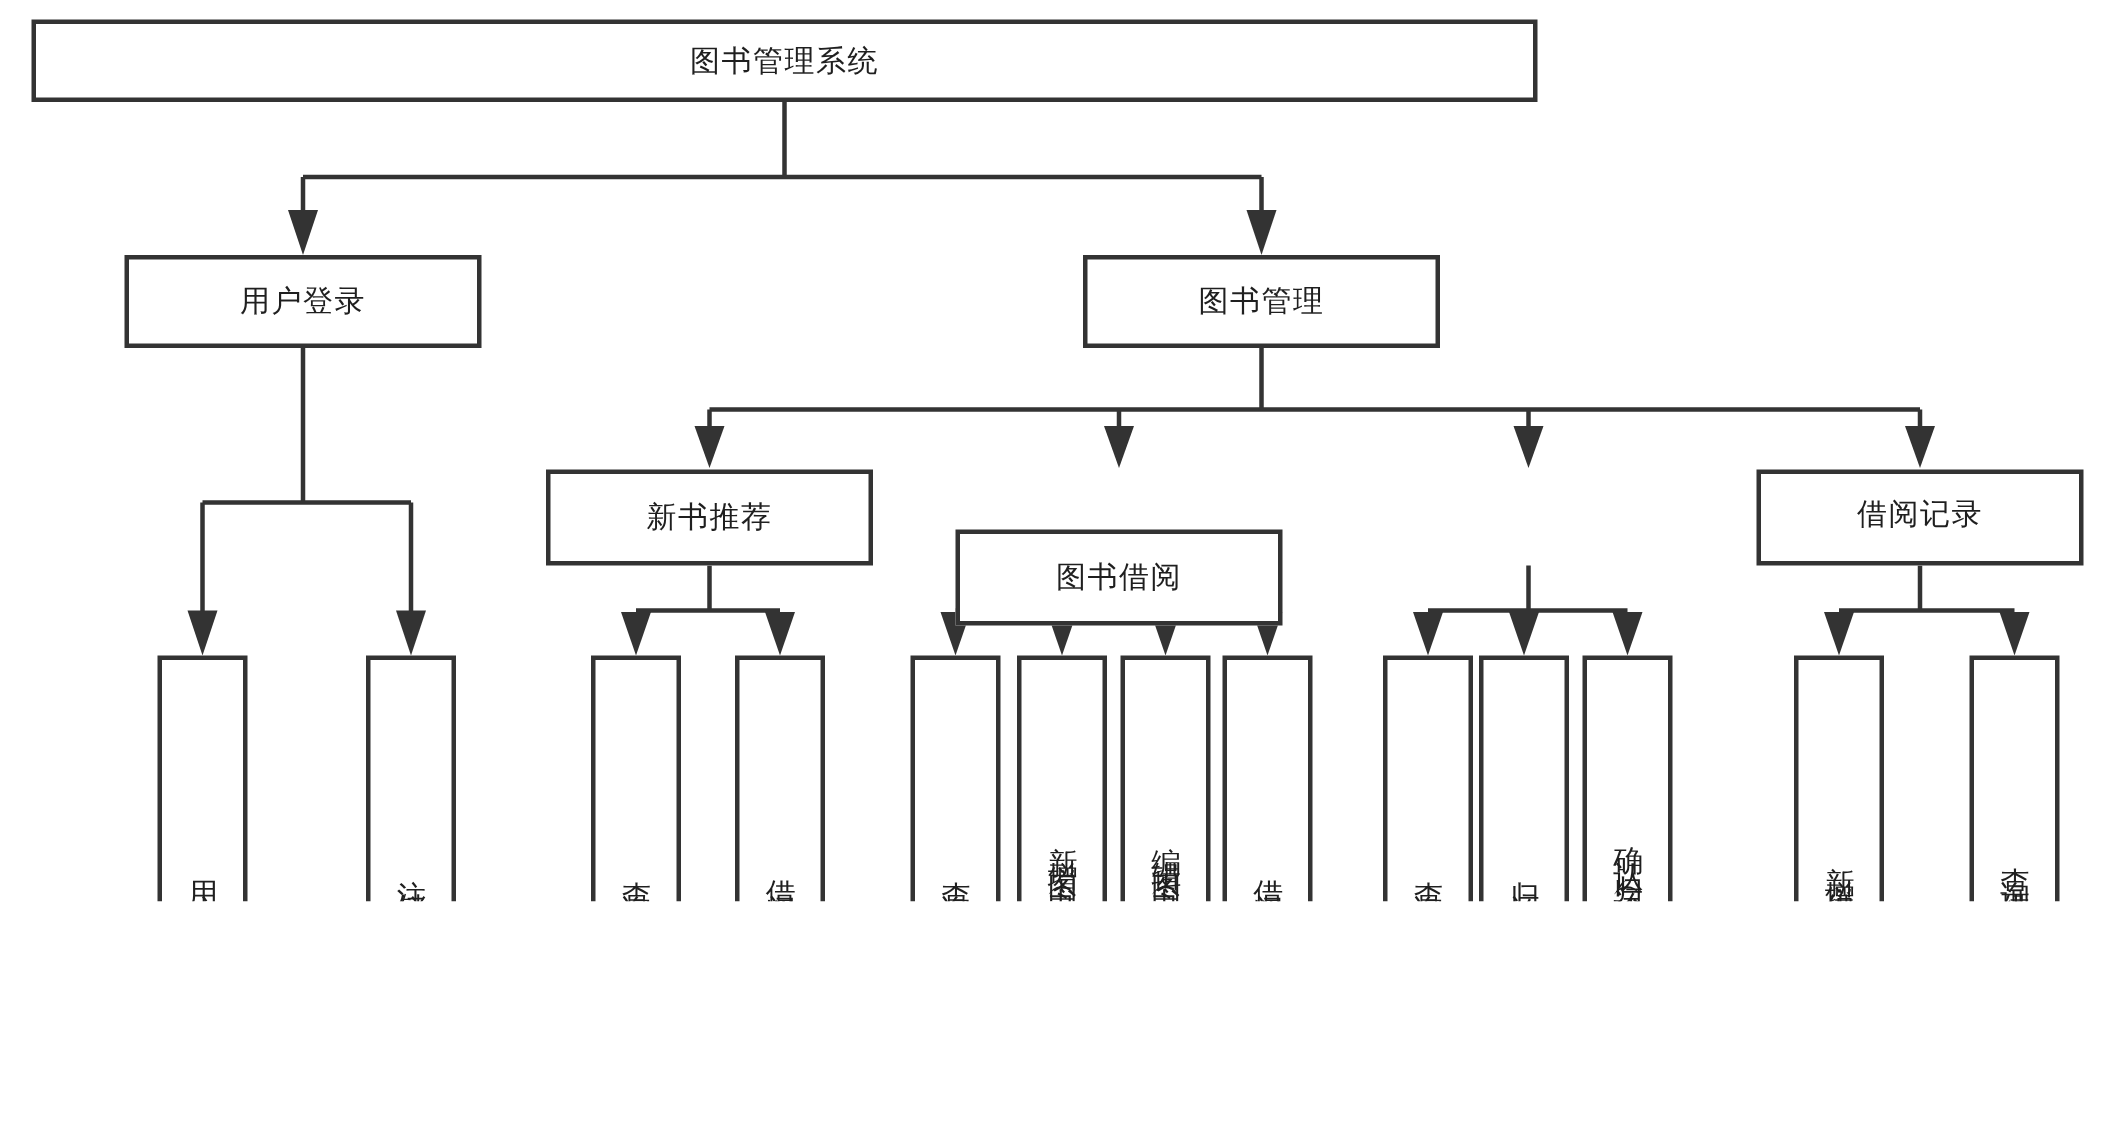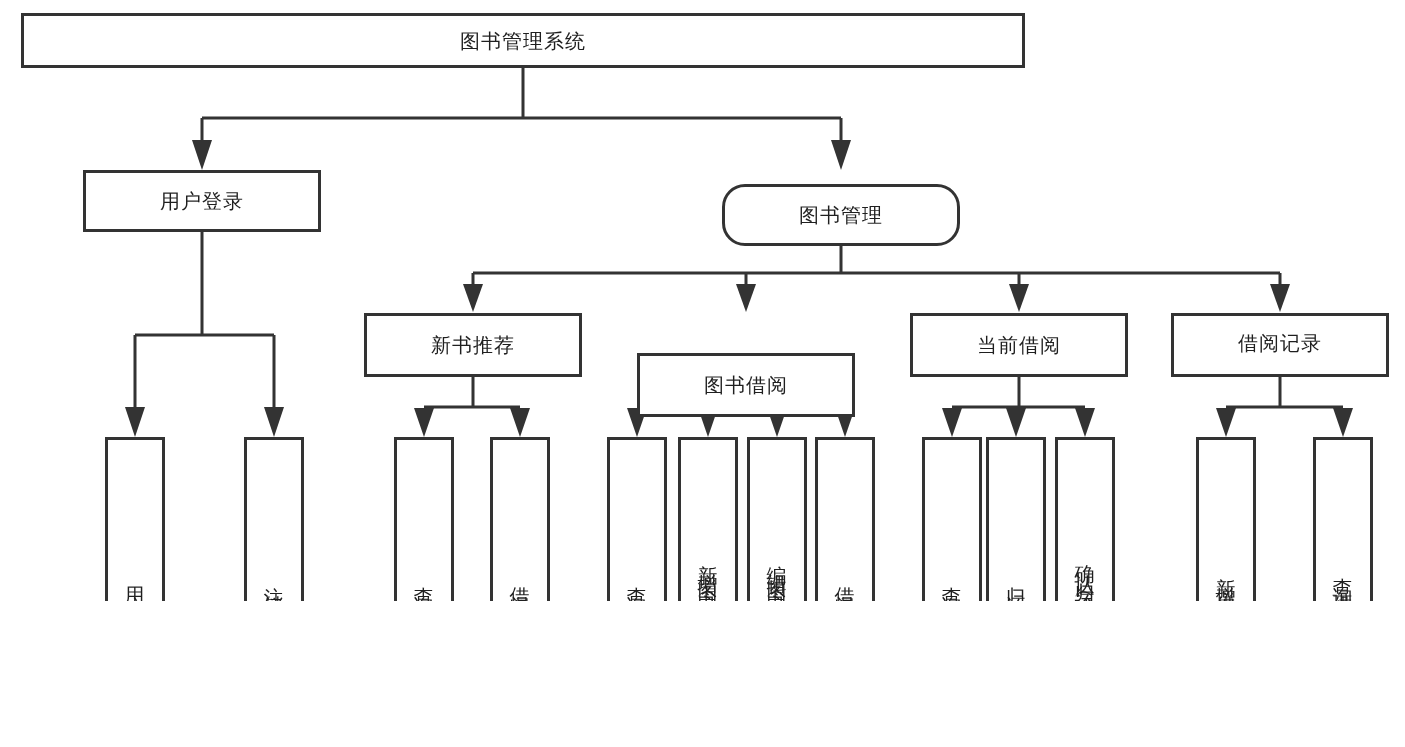--- a/index.html
+++ b/index.html
@@ -84,25 +84,24 @@
       <polygon points="1006,408 1026,408 1016,437" stroke="none"></polygon>
       <polygon points="1075,408 1095,408 1085,437" stroke="none"></polygon>
       <polygon points="1216,408 1236,408 1226,437" stroke="none"></polygon>
       <polygon points="1333,408 1353,408 1343,437" stroke="none"></polygon>
     </g>
   </svg>
 
   <div class="box" style="left:21px;top:13px;width:1004px;height:55px;">图书管理系统</div>
 
   <div class="box" style="left:83px;top:170px;width:238px;height:62px;">用户登录</div>
-  <div class="box" style="left:722px;top:184px;width:238px;height:62px;border-radius:23px;">图书管理</div>
+  <div class="box" style="left:722px;top:170px;width:238px;height:62px;">图书管理</div>
 
   <div class="box" style="left:364px;top:313px;width:218px;height:64px;">新书推荐</div>
   <div class="box" style="left:637px;top:313px;width:218px;height:64px;margin-top:40px;">图书借阅</div>
-  <div class="box" style="left:910px;top:313px;width:218px;height:64px;">当前借阅</div>
   <div class="box" style="left:1171px;top:313px;width:218px;height:64px;font-family:Liberation Mono, monospace;">借阅记录</div>
 
   <div class="box vbox" style="left:105px;top:437px;width:60px;height:298px;">用户登录</div>
   <div class="box vbox" style="left:244px;top:437px;width:60px;height:298px;">注销登录</div>
 
   <div class="box vbox" style="left:394px;top:437px;width:60px;height:298px;">查询图书</div>
   <div class="box vbox" style="left:490px;top:437px;width:60px;height:298px;">借阅图书</div>
 
   <div class="box vbox" style="left:607px;top:437px;width:60px;height:298px;">查询图书</div>
   <div class="box vbox" style="left:678px;top:437px;width:60px;height:298px;">新增图书（管理员）</div>

